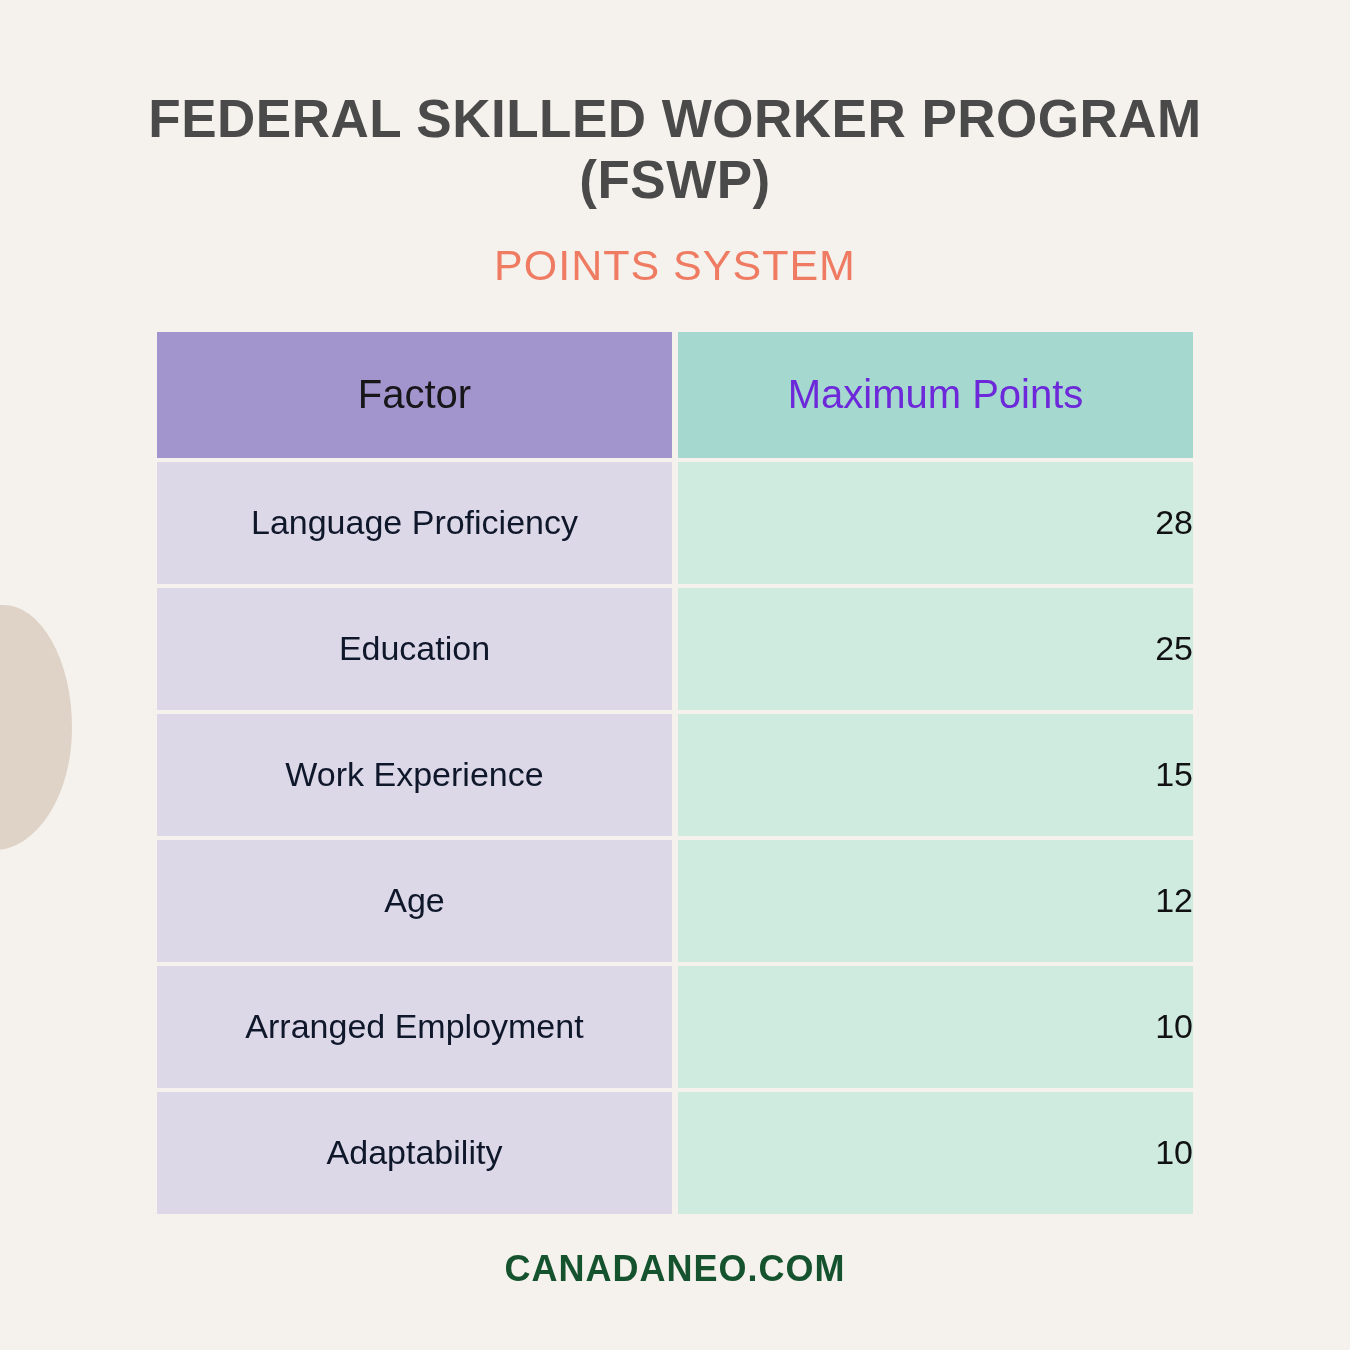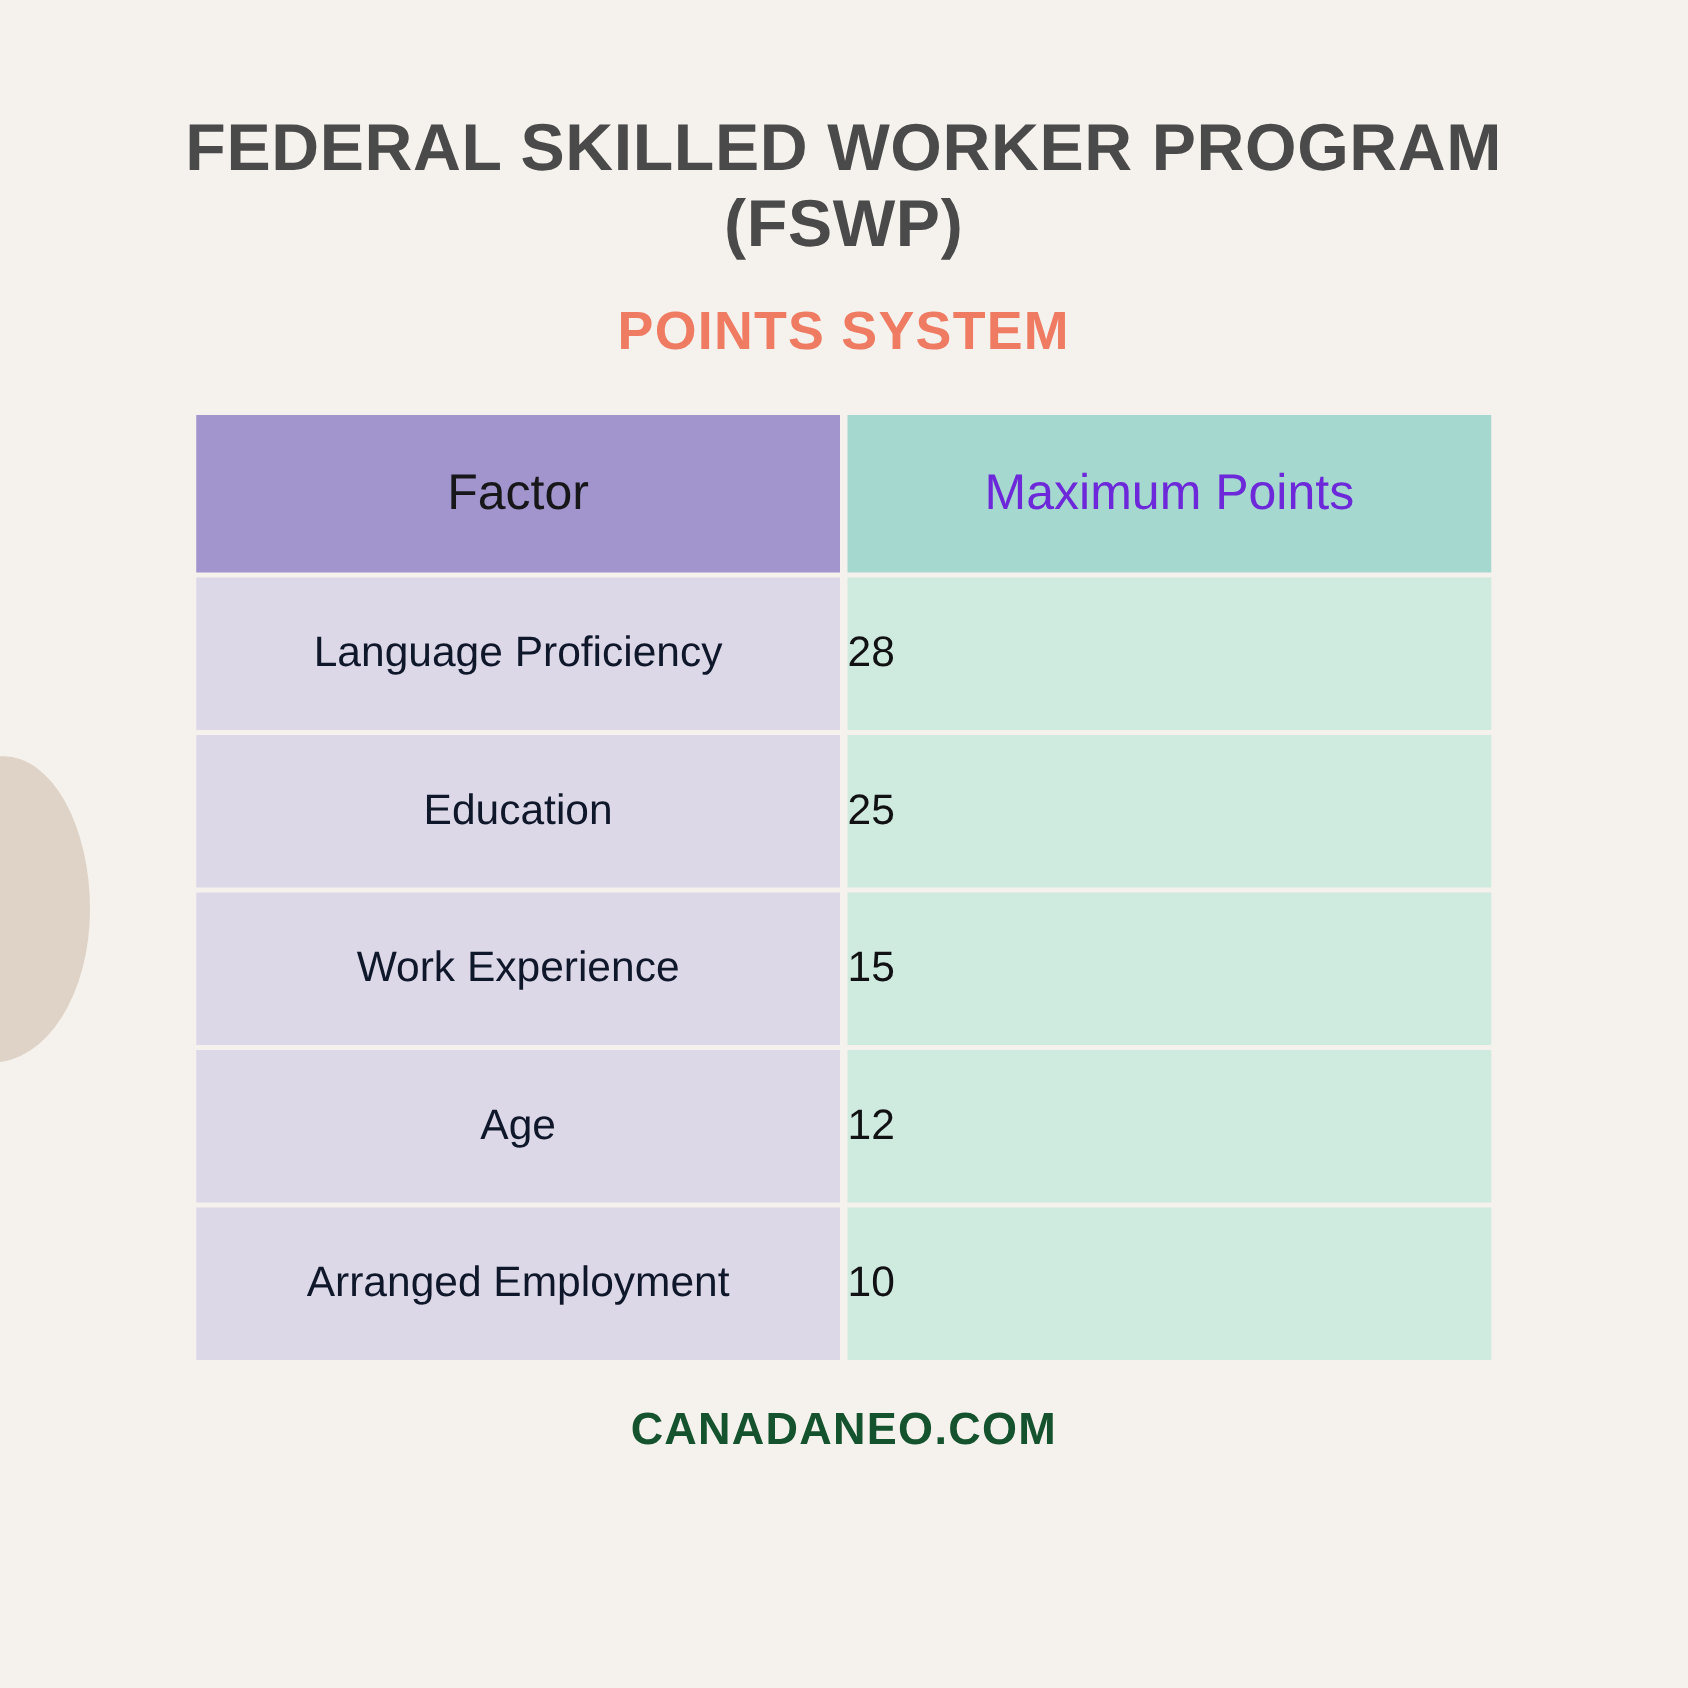--- a/index.html
+++ b/index.html
@@ -42,21 +42,21 @@
     letter-spacing: 0.5px;
     line-height: 1.16;
     color: #4a4a4a;
   }
 
   .subtitle {
     margin: 0;
     padding: 30px 0 0 0;
     text-align: center;
     font-size: 43px;
-    font-weight: bold;
+    font-weight: normal;
     letter-spacing: 1px;
     color: #ee7b62;
   }
 
   .table-wrap {
     margin: 38px auto 0 auto;
     width: 1048px;
   }
 
   .table {
@@ -98,21 +98,21 @@
     color: #0f172a;
     text-align: center;
     vertical-align: middle;
   }
 
   .td-points {
     background: #cfeade;
     height: 122px;
     font-size: 34px;
     color: #111113;
-    text-align: left;
+    text-align: right;
     vertical-align: middle;
   }
 
   .footer {
     margin: 0;
     padding: 30px 0 0 0;
     text-align: center;
     font-size: 36px;
     font-weight: bold;
     letter-spacing: 1px;
@@ -151,19 +151,23 @@
           <td class="td-points">15</td>
         </tr>
         <tr>
           <td class="td-factor">Age</td>
           <td class="td-points">12</td>
         </tr>
         <tr>
           <td class="td-factor">Arranged Employment</td>
           <td class="td-points">10</td>
         </tr>
+        <tr>
+          <td class="td-factor">Adaptability</td>
+          <td class="td-points">10</td>
+        </tr>
       </tbody>
     </table>
   </div>
 
   <div class="footer">CANADANEO.COM</div>
 
 </div>
 
 </body></html>

